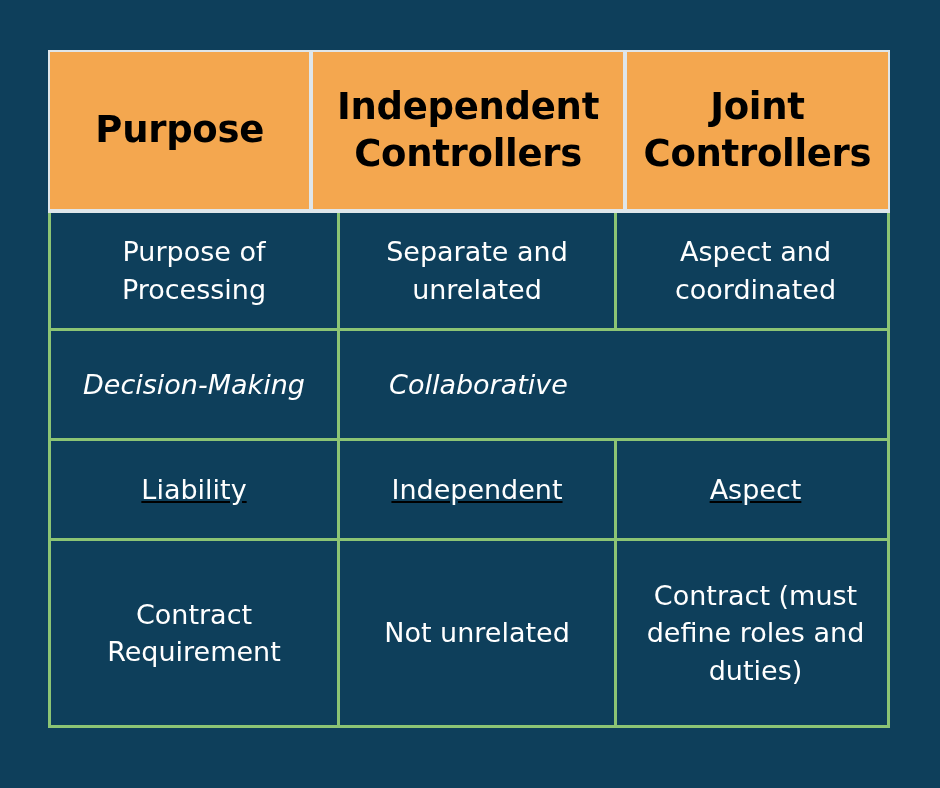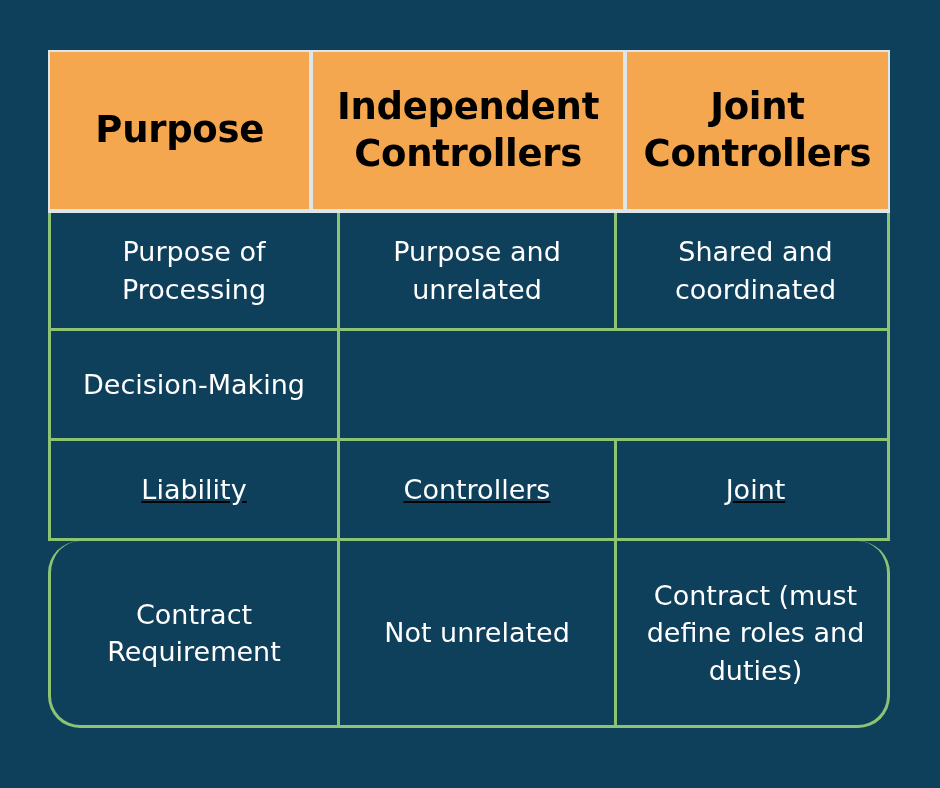--- a/index.html
+++ b/index.html
@@ -59,23 +59,23 @@
   .table-row {
     display: flex;
     width: 100%;
     box-sizing: border-box;
     border-left: 3px solid #8CC474;
     border-right: 3px solid #8CC474;
     border-bottom: 3px solid #8CC474;
     background: #0E3F5B;
   }
   .table-row.row-h1 { height: 118px; }
-  .table-row.row-h2 { height: 110px; }
+  .table-row.row-h2 { height: 110px; font-style: italic; }
   .table-row.row-h3 { height: 100px; text-decoration: underline; }
-  .table-row.row-h4 { height: 187px; border-radius: 32px; }
+  .table-row.row-h4 { height: 187px; }
 
   .body-cell {
     color: #FFFFFF;
     font-size: 27px;
     font-weight: 400;
     line-height: 1.38;
     display: flex;
     align-items: center;
     justify-content: center;
     text-align: center;
@@ -95,32 +95,33 @@
   <div class="table-header-row">
     <div class="header-cell col-1">Purpose</div>
     <div class="header-cell col-2">Independent Controllers</div>
     <div class="header-cell col-3">Joint Controllers</div>
   </div>
 
   <div class="table-body">
 
     <div class="table-row row-h1">
       <div class="body-cell col-1">Purpose of Processing</div>
-      <div class="body-cell col-2">Purpose and unrelated</div>
-      <div class="body-cell col-3">Shared and coordinated</div>
+      <div class="body-cell col-2">Separate and unrelated</div>
+      <div class="body-cell col-3">Aspect and coordinated</div>
     </div>
 
     <div class="table-row row-h2">
       <div class="body-cell col-1">Decision-Making</div>
+      <div class="body-cell col-3">Collaborative</div>
     </div>
 
     <div class="table-row row-h3">
       <div class="body-cell col-1">Liability</div>
-      <div class="body-cell col-2">Controllers</div>
-      <div class="body-cell col-3">Joint</div>
+      <div class="body-cell col-2">Independent</div>
+      <div class="body-cell col-3">Aspect</div>
     </div>
 
     <div class="table-row row-h4">
       <div class="body-cell col-1">Contract Requirement</div>
       <div class="body-cell col-2">Not unrelated</div>
       <div class="body-cell col-3">Contract (must define roles and duties)</div>
     </div>
 
   </div>
 </div>

